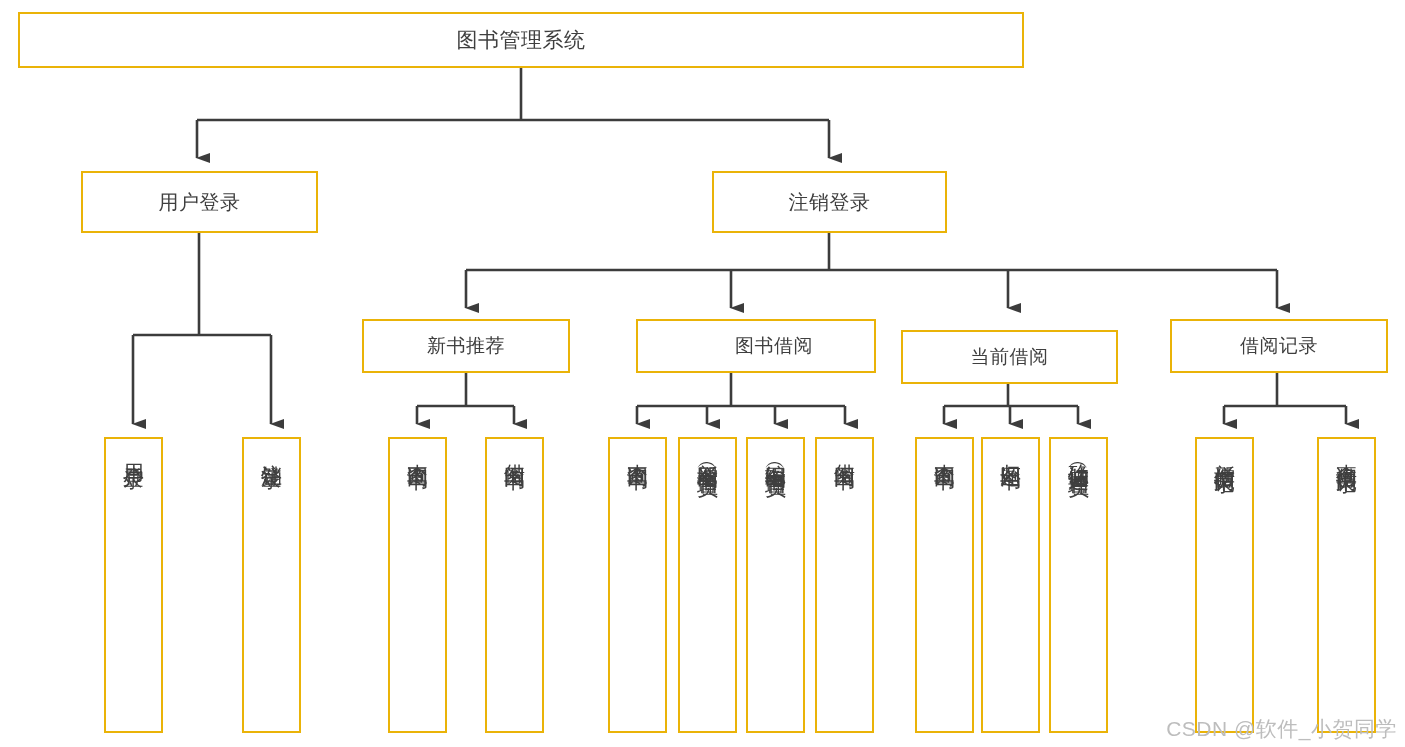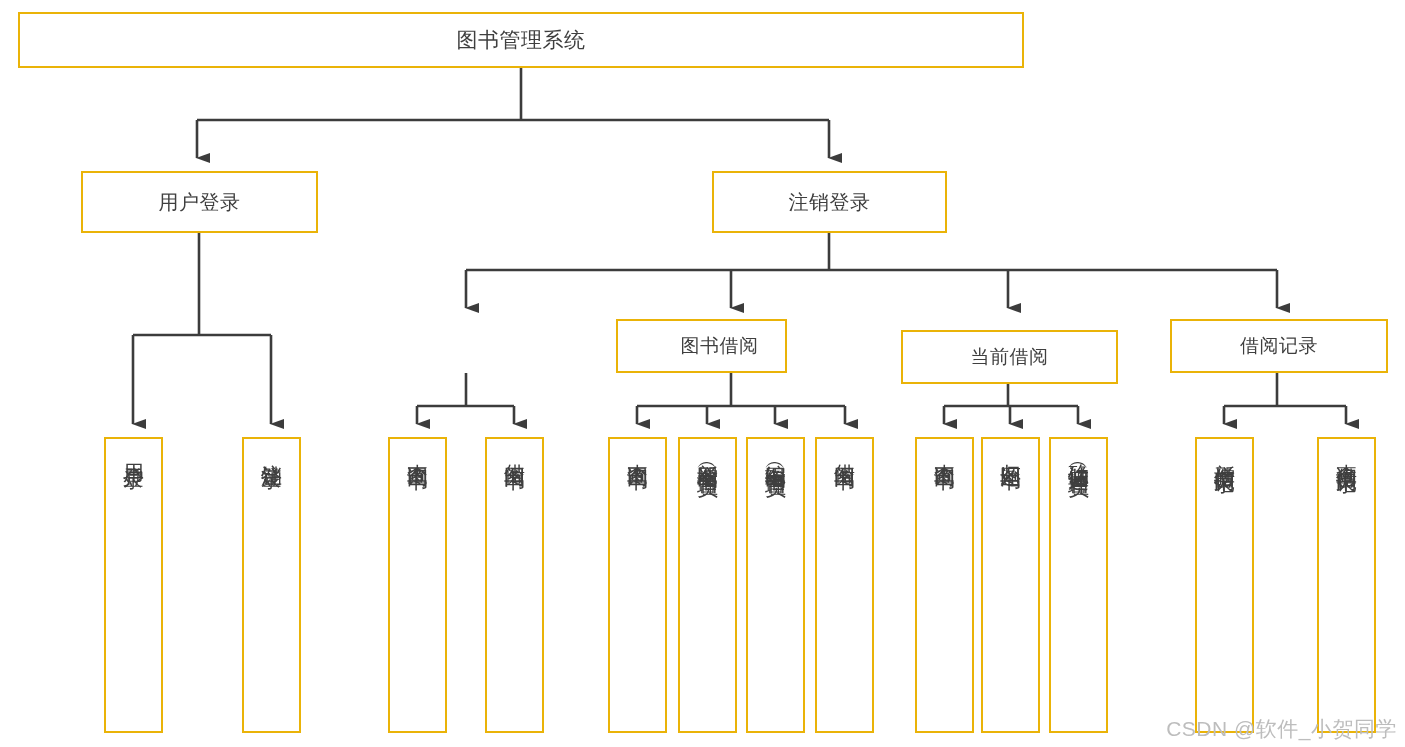--- a/index.html
+++ b/index.html
@@ -126,21 +126,24 @@
     <span class="label">图书管理系统</span>
   </div>
 
   <div class="node level2" style="left:81px;top:171px;width:237px;height:62px;">
     <span class="label">用户登录</span>
   </div>
   <div class="node level2" style="left:712px;top:171px;width:235px;height:62px;">
     <span class="label">注销登录</span>
   </div>
 
-  <div class="node level3" style="left:616px;top:319px;width:171px;height:54px;padding-left:36px;">
+  <div class="node level3" style="left:362px;top:319px;width:208px;height:54px;">
+    <span class="label">新书推荐</span>
+  </div>
+  <div class="node level3" style="left:636px;top:319px;width:240px;height:54px;padding-left:36px;">
     <span class="label">图书借阅</span>
   </div>
   <div class="node level3" style="left:901px;top:330px;width:217px;height:54px;">
     <span class="label">当前借阅</span>
   </div>
   <div class="node level3" style="left:1170px;top:319px;width:218px;height:54px;align-items:center;">
     <span class="label">借阅记录</span>
   </div>
 
   <div class="node leaf" style="left:104px;top:437px;width:59px;height:296px;">

